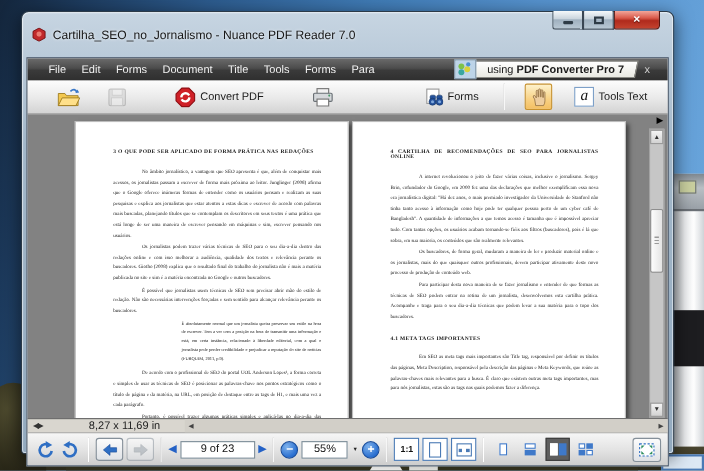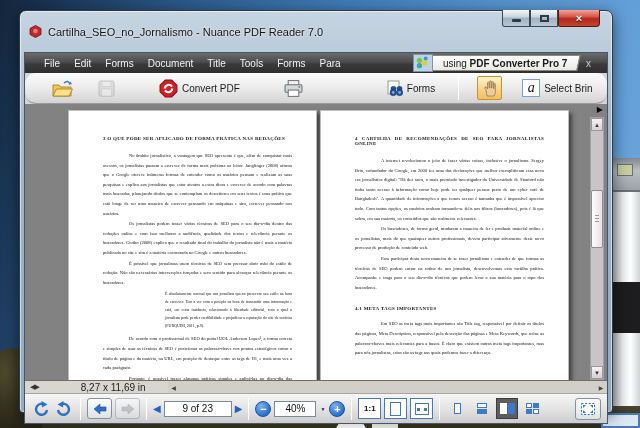--- a/index.html
+++ b/index.html
@@ -51,21 +51,21 @@
   .menu-item { color:#f2f2f2; font-size:10px; padding:0 7px; height:100%; display:flex; align-items:center; cursor:default; }
   .badge { position:absolute; right:16px; top:1px; height:18px; display:flex; align-items:center; }
   .badge-logo { width:20px; height:18px; background:#cfe0ee; border:1px solid #7e93a6; margin-right:-3px; z-index:2; }
   .badge-tab { height:16px; background:linear-gradient(#ffffff,#e9e9e2); border:1px solid #8a8a84;
     display:flex; align-items:center; padding:0 10px 0 12px; transform:skewX(-12deg); }
   .badge-tab-inner { transform:skewX(12deg); font-size:10px; color:#1a1a1a; white-space:nowrap; }
   .badge-tab-inner b { font-weight:bold; }
   .badge-close { color:#cfcfcf; font-size:10px; margin-left:8px; }
   
   .toolbar { height:31px; flex:0 0 auto; display:flex; align-items:center; gap:15px;
-    background:linear-gradient(#fdfdfd,#e9e9e9 55%,#d3d3d3); border-bottom:1px solid #9a9a9a; padding:0 3px;border-radius:11px; }
+    background:linear-gradient(#fdfdfd,#e9e9e9 55%,#d3d3d3); border-bottom:1px solid #9a9a9a; padding:0 3px; }
   .grip { width:5px; height:22px; margin:0 2px;
     background-image:repeating-linear-gradient(to bottom,#9b9b9b 0 1px,#fdfdfd 1px 2px,transparent 2px 4px);
     background-size:3px 100%; background-repeat:no-repeat; background-position:1px 0; }
   .tb-btn { display:flex; align-items:center; gap:4px; padding:2px 4px; border:1px solid transparent; border-radius:2px; }
   .tb-label { font-size:10px; color:#1a1a1a; white-space:nowrap; }
   .tb-btn.disabled { opacity:.45; filter:grayscale(.8); }
   .tb-btn.active { background:linear-gradient(#fdf2cc,#f8d184 60%,#f3bf62); border:1px solid #c8922e; }
   .sep { width:1px; height:24px; background:#a8a8a8; border-right:1px solid #fff; margin:0 3px; }
   .atool { font-family:"Liberation Serif", serif; font-style:italic; font-size:14px; color:#111;
     width:18px; height:18px; border:1px solid #7da0c8; background:#fff; display:flex; align-items:center; justify-content:center; }
@@ -255,21 +255,21 @@
           <span class="tb-label">Forms</span>
         </div>
         <div class="sep"></div>
         <div class="tb-btn active">
           <svg width="15" height="18" viewBox="0 0 15 18">
             <path d="M5 17 L4 11 Q2 9 3 8 Q4 7.2 5 9 L5.5 10 L5.5 4 Q5.5 3 6.3 3 Q7.1 3 7.1 4 L7.1 9 L7.7 9 L7.7 2.6 Q7.7 1.8 8.5 1.8 Q9.3 1.8 9.3 2.6 L9.3 9 L9.9 9 L9.9 3.4 Q9.9 2.6 10.7 2.6 Q11.4 2.6 11.4 3.4 L11.4 9.5 L12 9.5 L12 5.2 Q12 4.4 12.7 4.4 Q13.4 4.4 13.4 5.2 L13.4 12.6 Q13.4 15 12.1 17 Z" fill="#edcda0" stroke="#8d6b3f" stroke-width="0.7"></path>
           </svg>
         </div>
         <div class="tb-btn">
           <span class="atool">a</span>
-          <span class="tb-label">Select Brin</span>
+          <span class="tb-label">Tools Text</span>
         </div>
         <div class="sep"></div>
         <div class="stub">
           <span class="stub-chev">»</span>
           <div class="grip"></div>
         </div>
         <div class="stub">
           <span class="stub-chev">»</span>
           <div class="grip"></div>
         </div>
@@ -346,21 +346,21 @@
           </svg>
         </div>
         <div class="bb-sep"></div>
         <span class="tri">◀</span>
         <input class="page-box" value="9 of 23" style="">
         <span class="tri">▶</span>
         <div class="bb-sep"></div>
         <div class="zoom-circle">
             <span>−</span>
           </div>
-        <div class="zoom-box">40%</div>
+        <div class="zoom-box">55%</div>
         <span class="dd-arrow">▼</span>
         <div class="zoom-circle">
             <span>+</span>
           </div>
         <div class="bb-sep"></div>
         <div class="vbtn">
             <span class="ratio">1:1</span>
           </div>
         <div class="vbtn">
             <div class="mini-page"></div>

